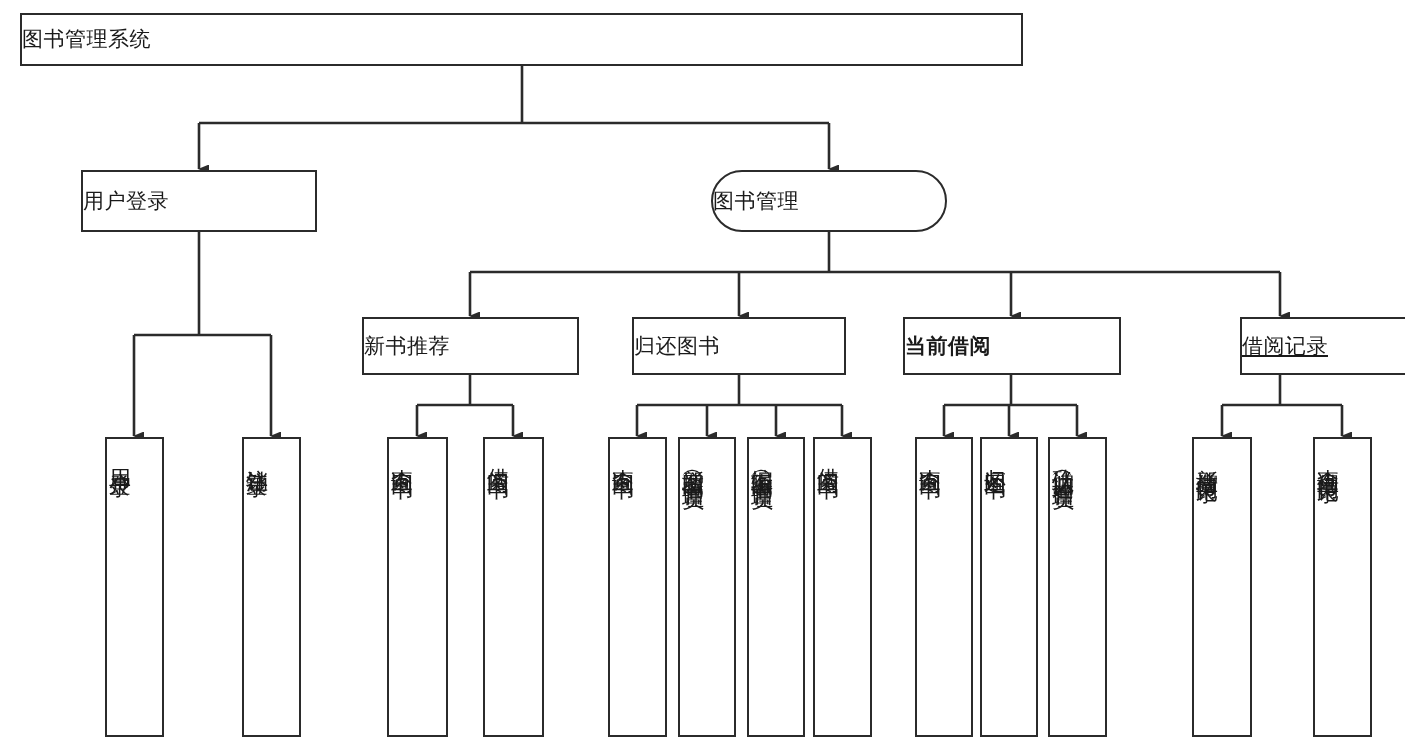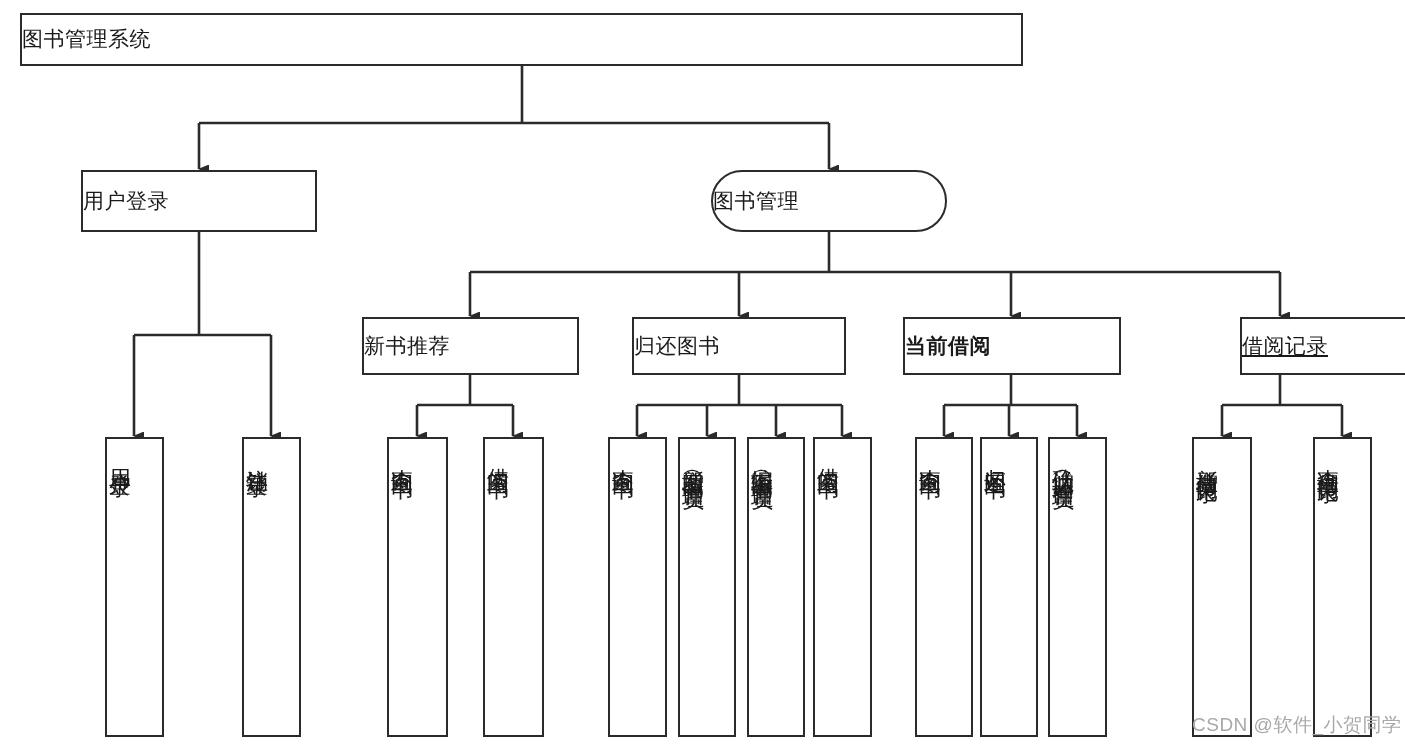--- a/index.html
+++ b/index.html
@@ -171,14 +171,13 @@
         <span class="node-label">确认归还（管理员）</span>
       </div>
       <div class="node vertical" style="left: 1192px; top: 437px; width: 60px; height: 300px;">
         <span class="node-label">新增借阅记录</span>
       </div>
       <div class="node vertical" style="left: 1313px; top: 437px; width: 59px; height: 300px;">
         <span class="node-label">查询借阅记录</span>
       </div>
     </div>
 
-  <div class="watermark">CSDN @软件_小贺同学</div>
 </div>
 
 </body></html>

